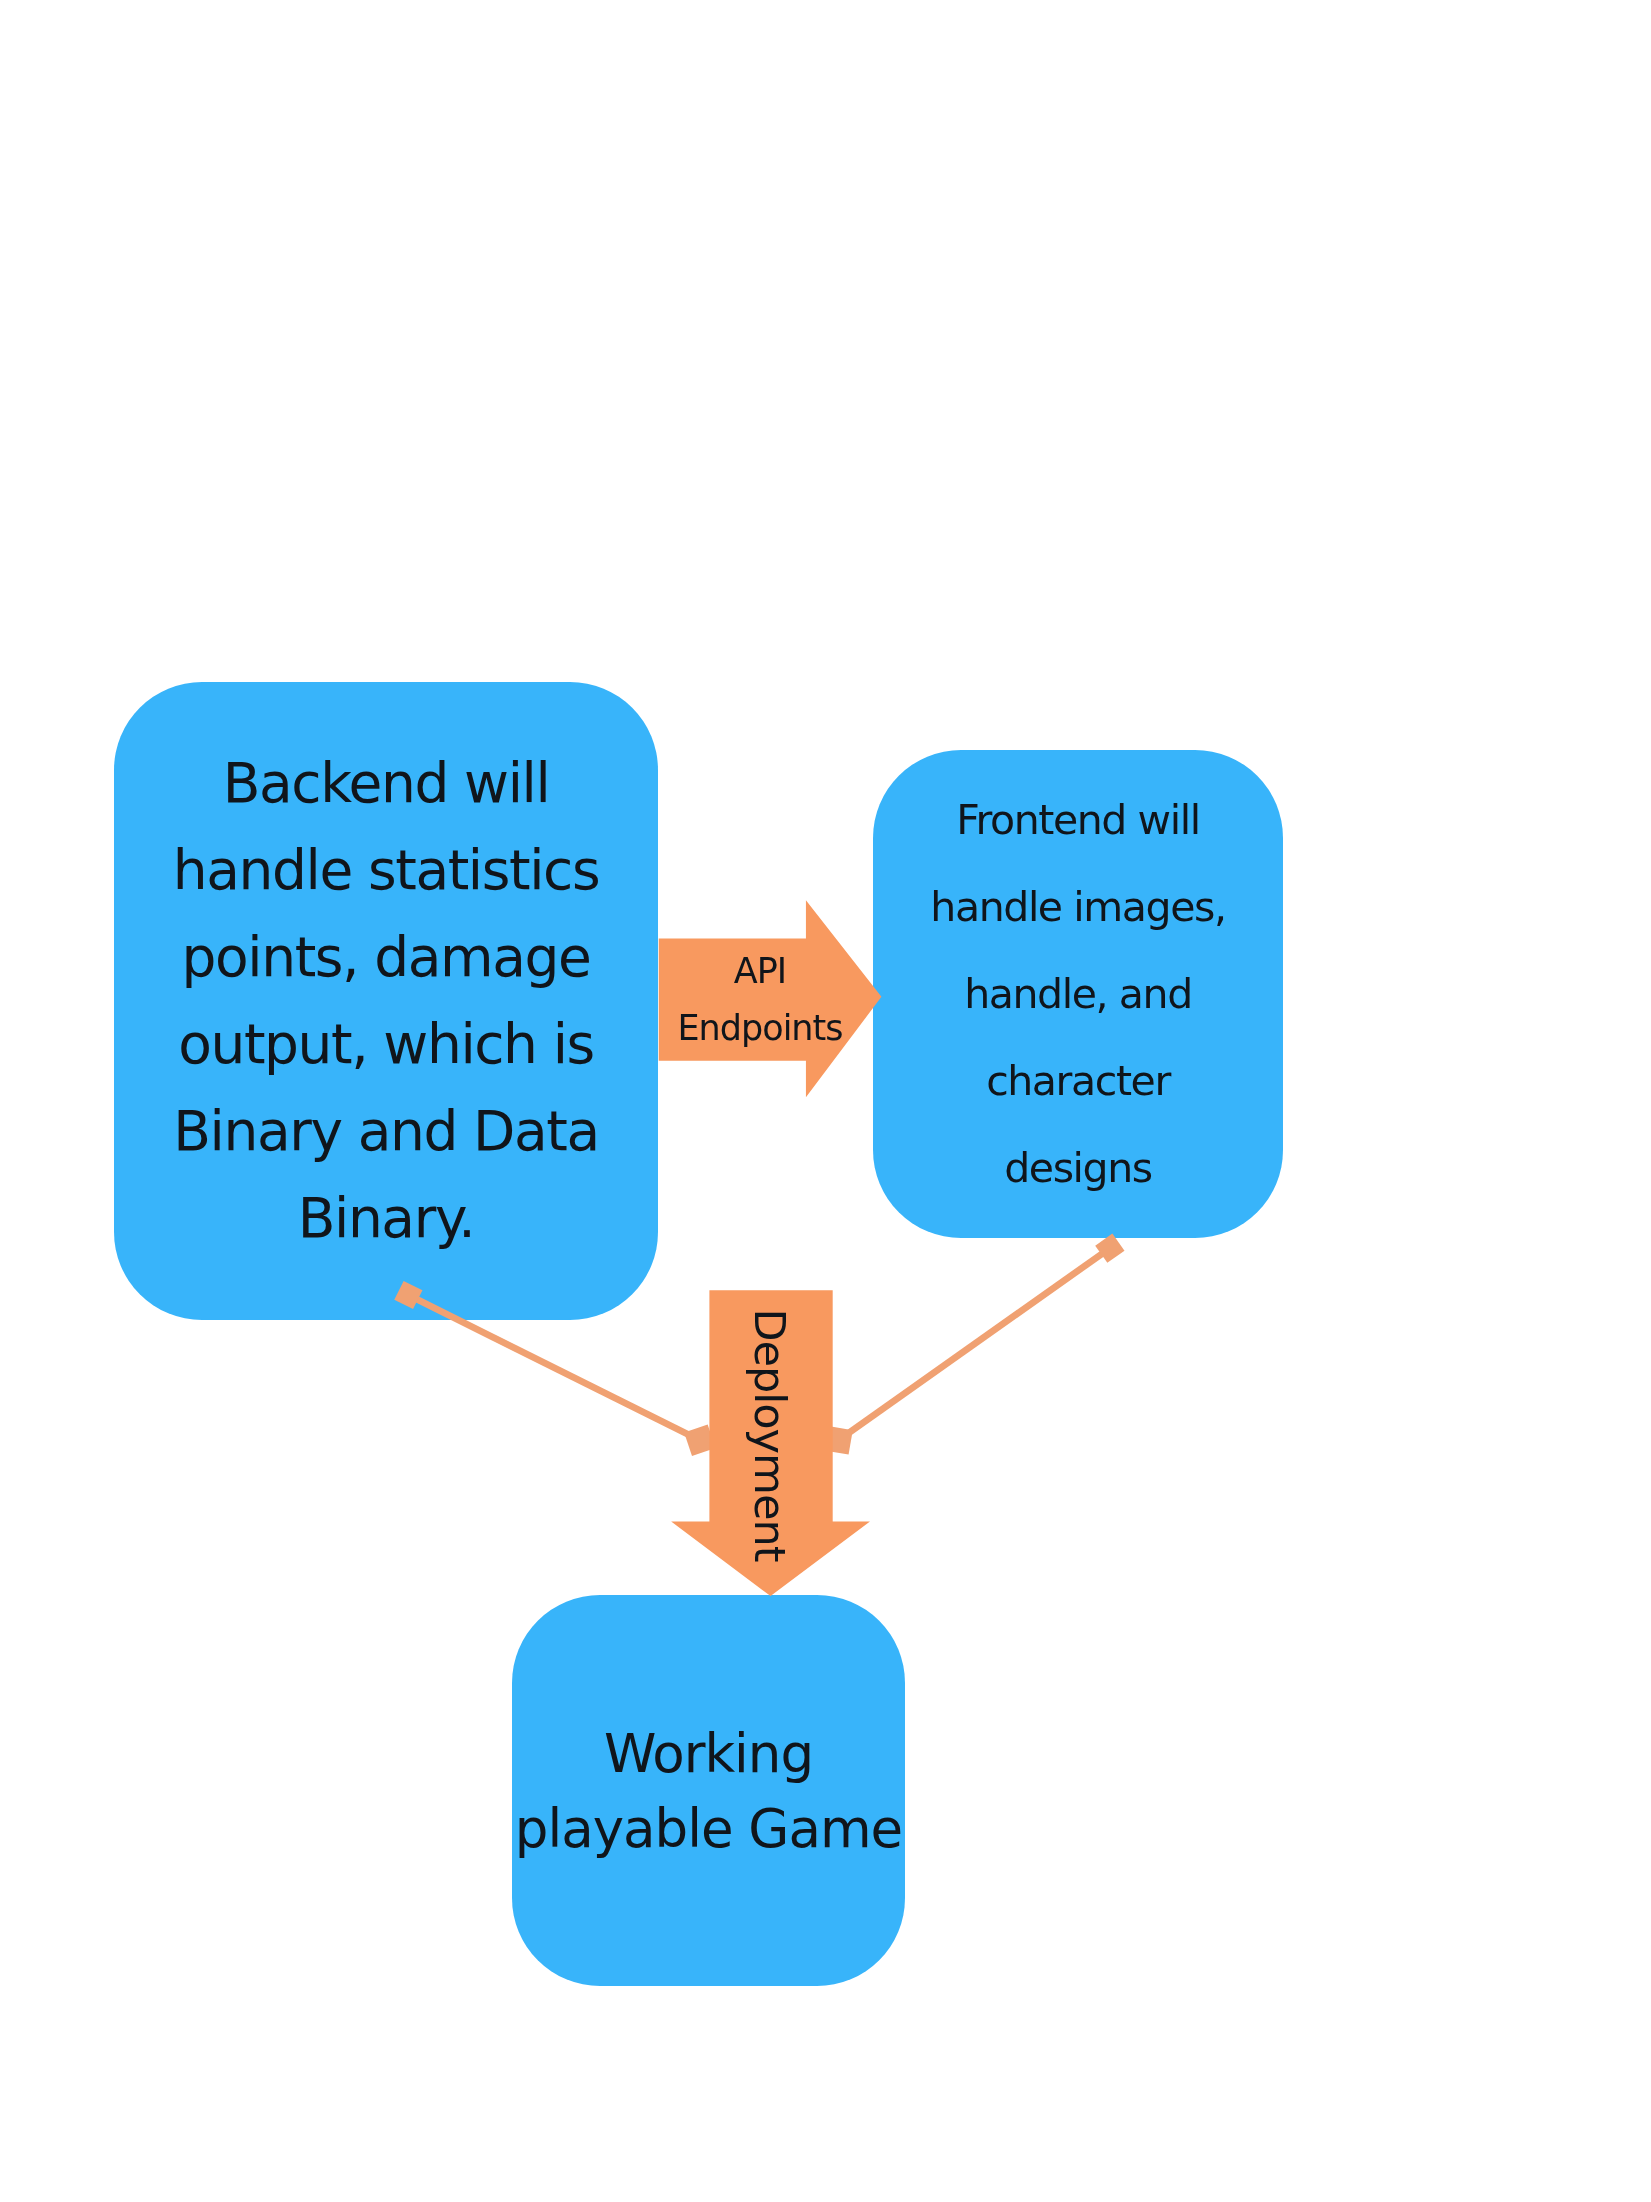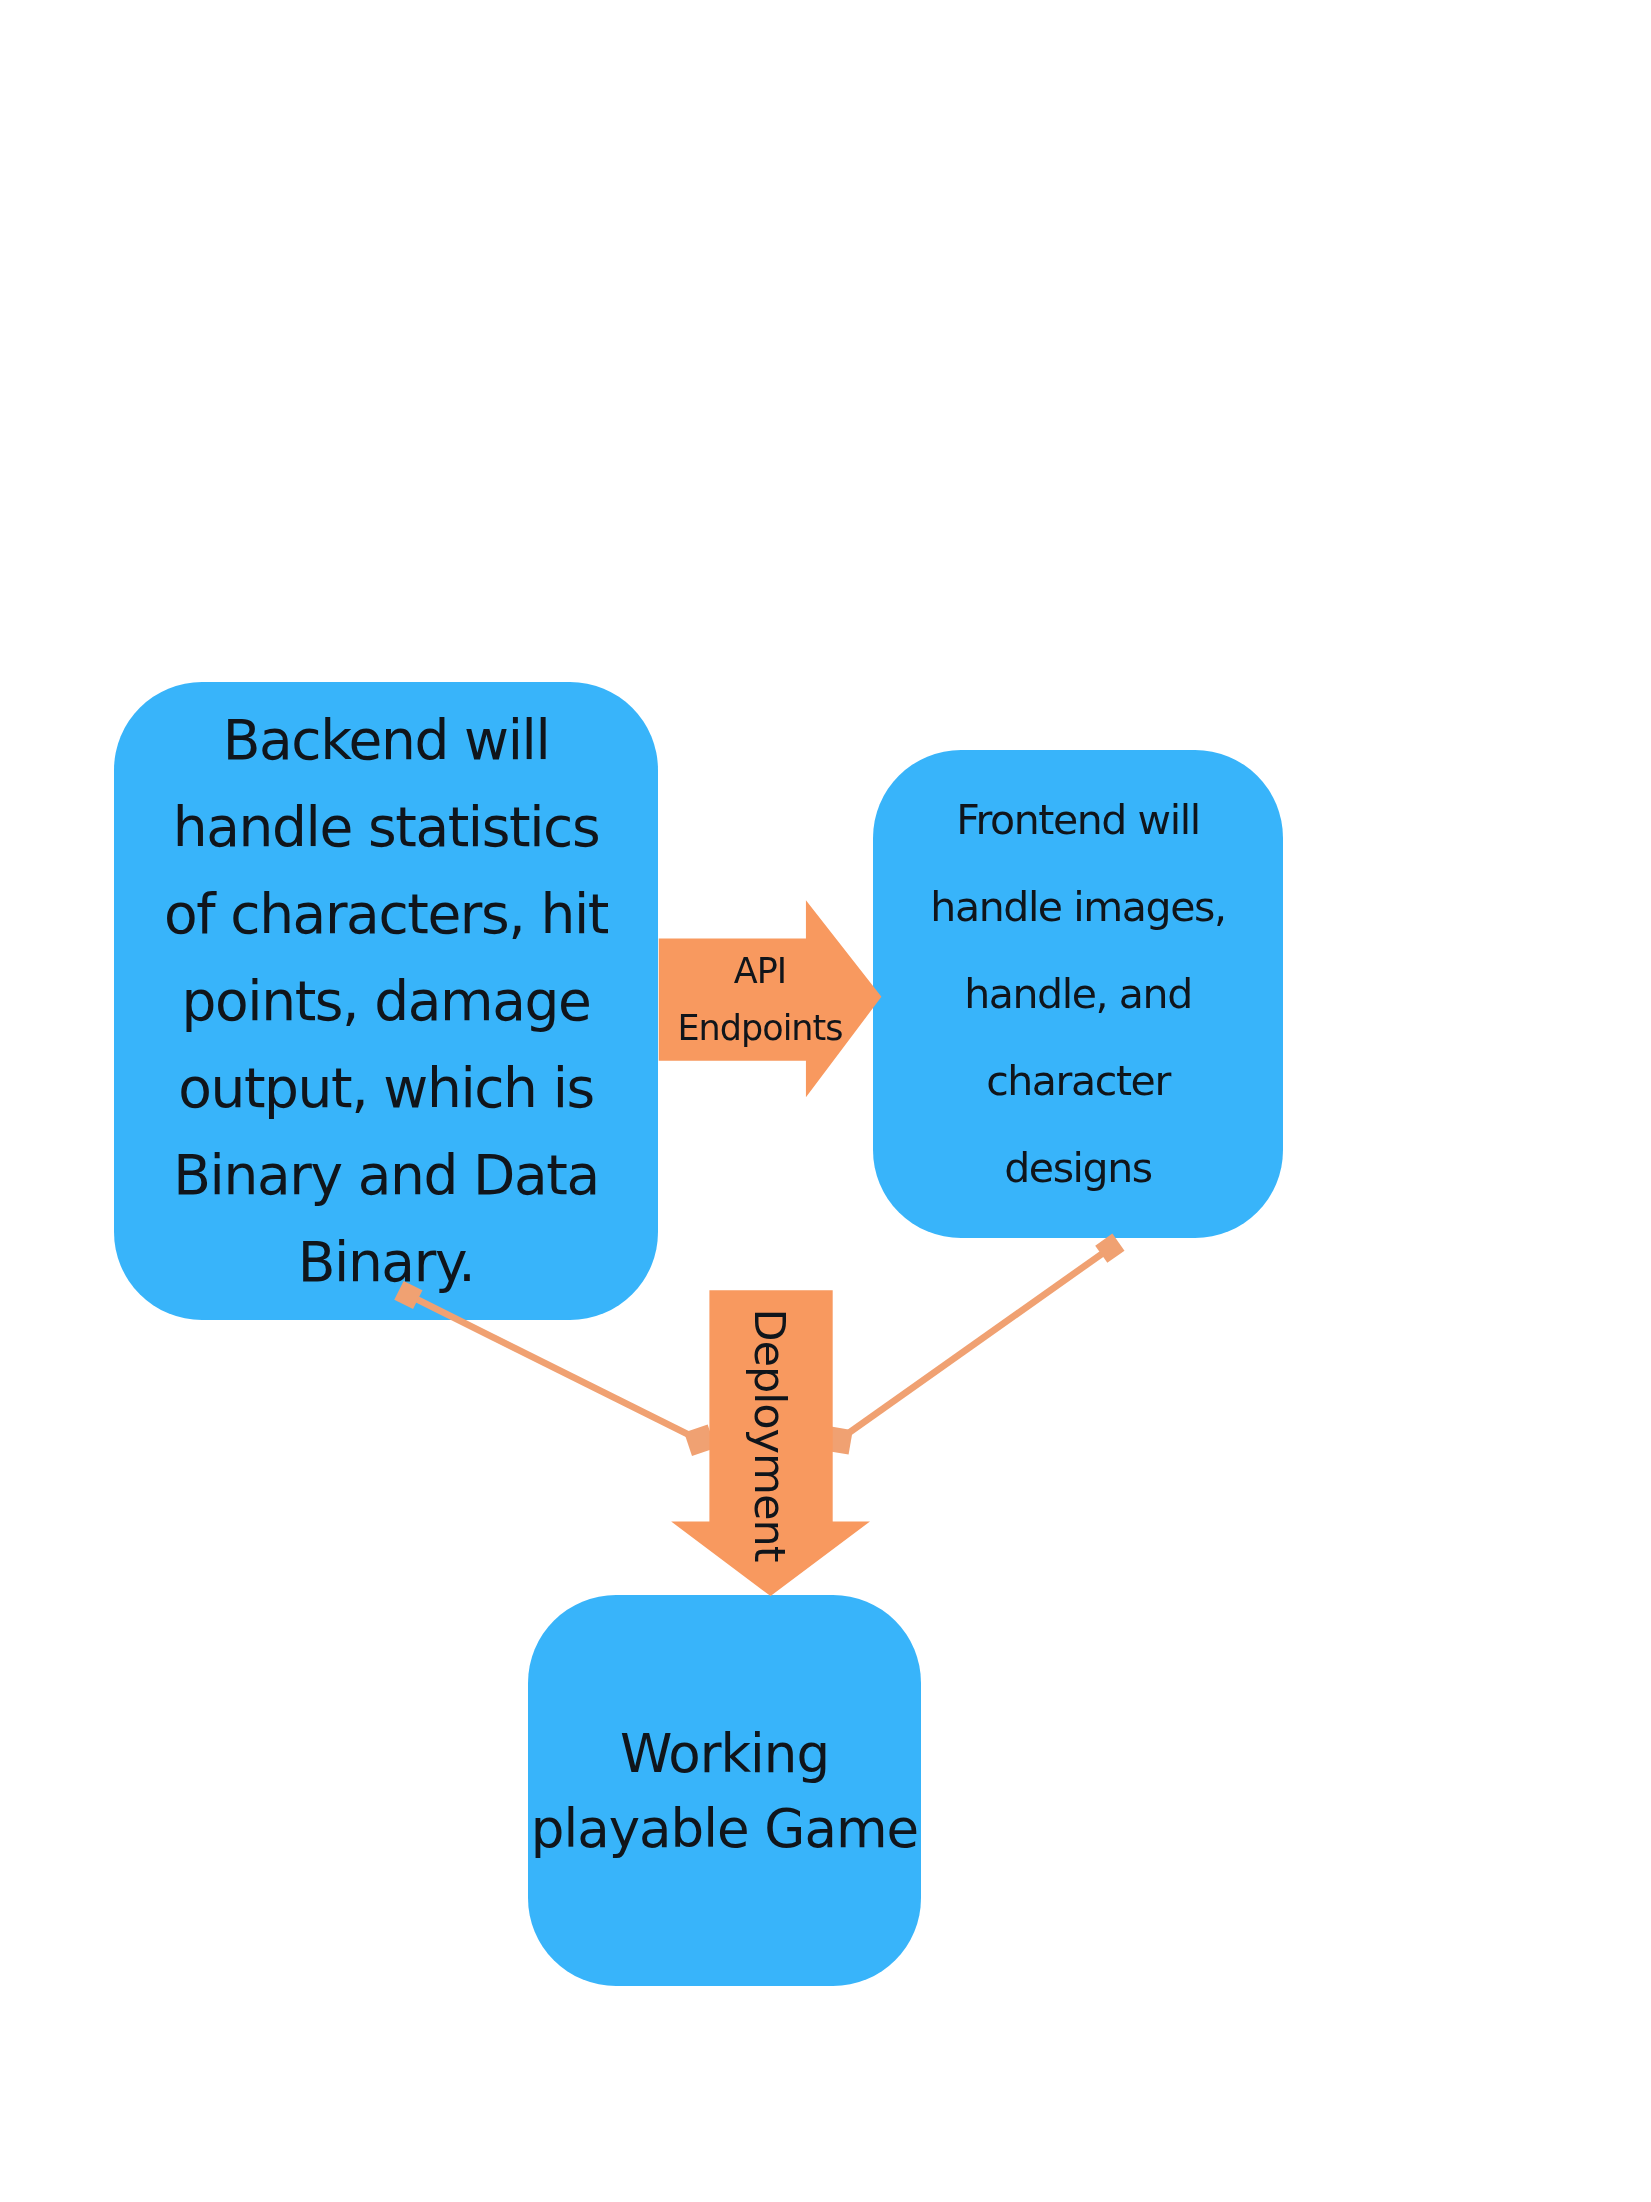--- a/index.html
+++ b/index.html
@@ -36,21 +36,21 @@
     font-size: 55px; line-height: 87px;
     letter-spacing: -1.4px;
   }
   .box-frontend {
     left: 873px; top: 750px;
     width: 410px; height: 488px;
     font-size: 41px; line-height: 87px;
     letter-spacing: -1.4px;
   }
   .box-game {
-    left: 528px; top: 1595px;
+    left: 512px; top: 1595px;
     width: 393px; height: 391px;
     font-size: 53px; line-height: 75px;
     letter-spacing: -1px;
   }
   .arrows-layer {
     position: absolute;
     left: 0; top: 0;
     width: 1652px; height: 2202px;
     pointer-events: none;
   }
@@ -76,21 +76,20 @@
   }
 </style>
 </head>
 <body>
 
 <div class="canvas">
 
   <div class="box box-backend">
     <span class="line">Backend will</span>
     <span class="line">handle statistics</span>
-    <span class="line">of characters, hit</span>
     <span class="line">points, damage</span>
     <span class="line">output, which is</span>
     <span class="line">Binary and Data</span>
     <span class="line">Binary.</span>
   </div>
 
   <div class="box box-frontend">
     <span class="line">Frontend will</span>
     <span class="line">handle images,</span>
     <span class="line">handle, and</span>

